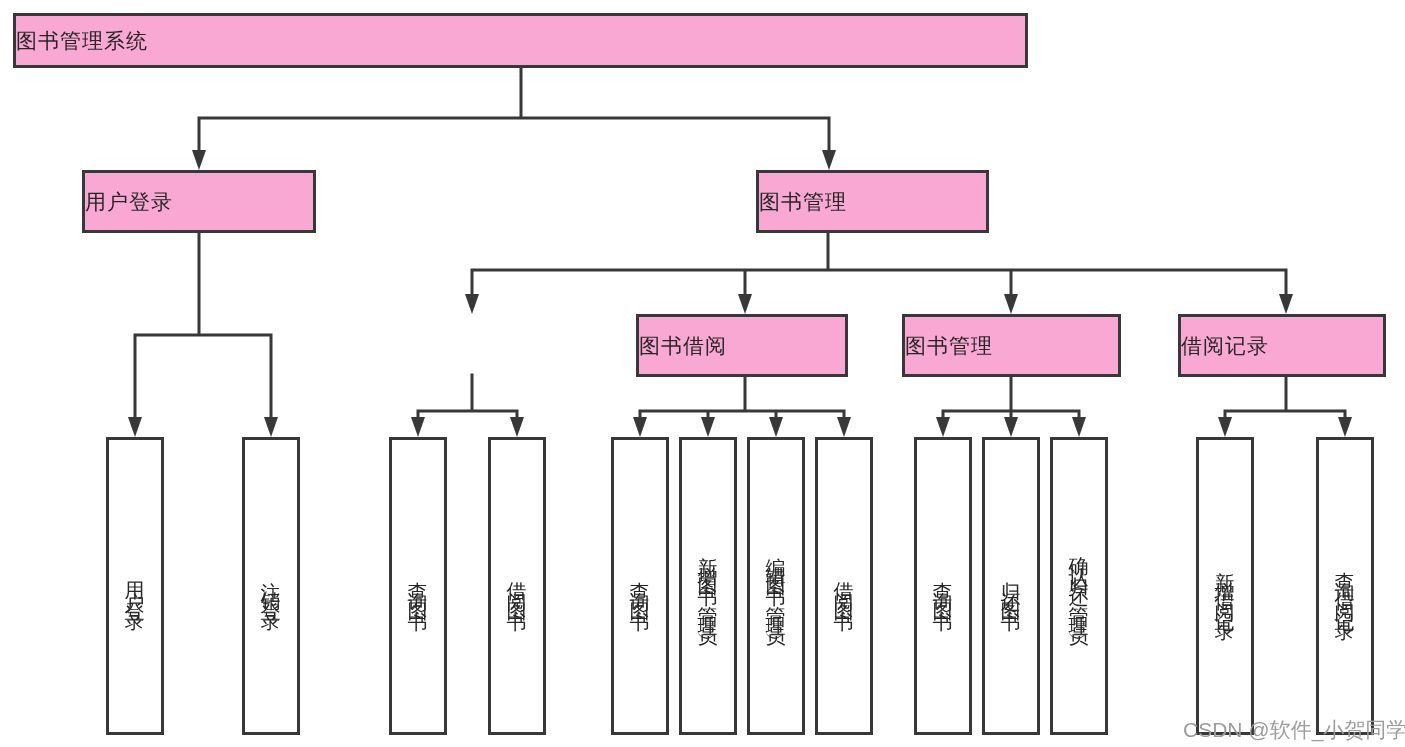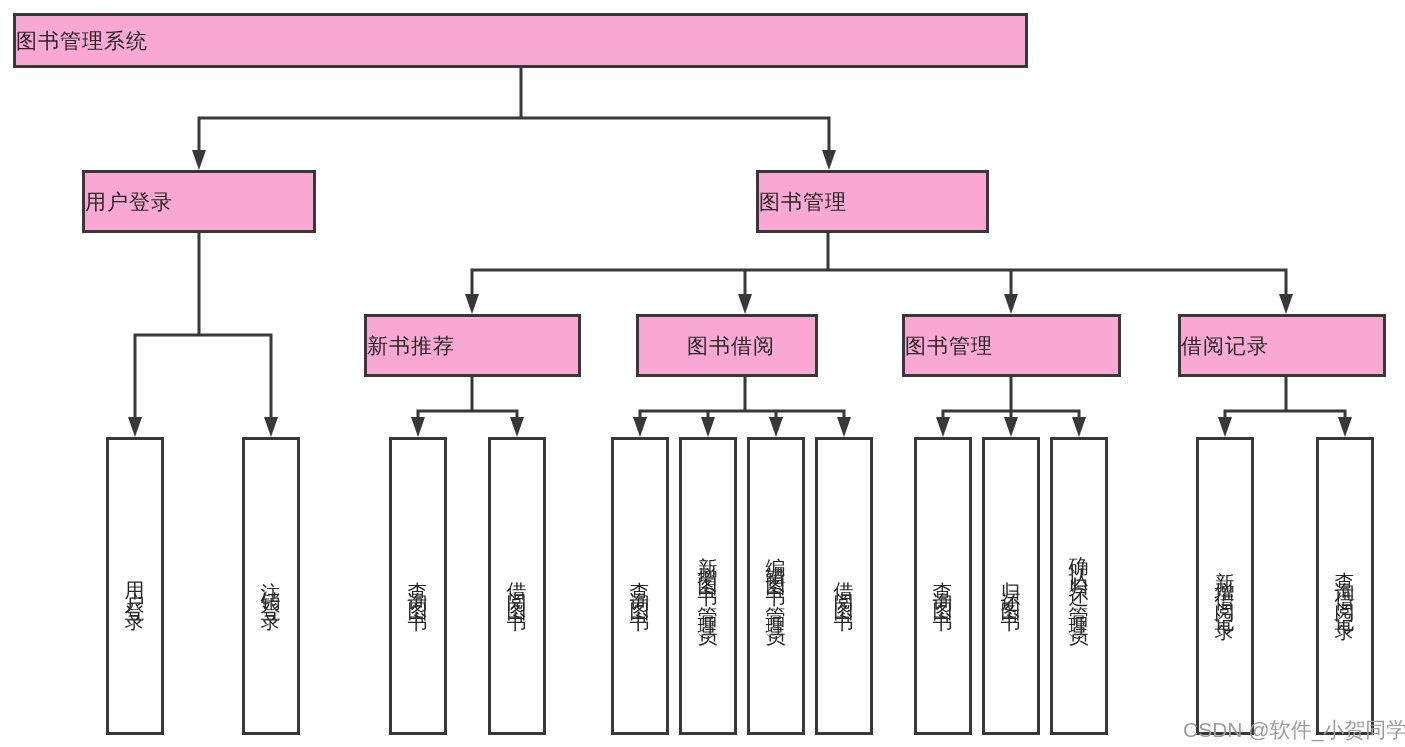--- a/index.html
+++ b/index.html
@@ -44,21 +44,21 @@
     font-size:20px;
     letter-spacing:10px;
     line-height:1;
     white-space:nowrap;
   }
   
   #n-root{left:13px;top:13px;width:1015px;height:55px;}
   #n-l2a{left:82px; top:170px;width:234px;height:63px;}
   #n-l2b{left:712px;top:170px;width:233px;height:63px;margin-left:44px;}
   #n-l3a{left:364px; top:314px;width:217px;height:63px;}
-  #n-l3b{left:636px; top:314px;width:182px;height:63px;padding-left:48px;}
+  #n-l3b{left:636px; top:314px;width:212px;height:63px;}
   #n-l3c{left:902px; top:314px;width:219px;height:63px;}
   #n-l3d{left:1178px;top:314px;width:208px;height:63px;}
   
   #lf-g1a{left:106px;} #lf-g1b{left:242px;}
   #lf-g2a{left:389px;} #lf-g2b{left:488px;}
   #lf-g3a{left:611px;} #lf-g3b{left:679px;} #lf-g3c{left:747px;} #lf-g3d{left:815px;}
   #lf-g4a{left:914px;} #lf-g4b{left:982px;} #lf-g4c{left:1050px;}
   #lf-g5a{left:1196px;} #lf-g5b{left:1316px;}
   .watermark{
     position:absolute;
@@ -121,23 +121,20 @@
     <span>图书管理系统</span>
   </div>
 
   <div class="node" id="n-l2a">
     <span>用户登录</span>
   </div>
   <div class="node" id="n-l2b">
     <span>图书管理</span>
   </div>
 
-  <div class="node" id="n-l3a">
-    <span>新书推荐</span>
-  </div>
   <div class="node" id="n-l3b">
     <span>图书借阅</span>
   </div>
   <div class="node" id="n-l3c">
     <span>图书管理</span>
   </div>
   <div class="node" id="n-l3d">
     <span>借阅记录</span>
   </div>
 

